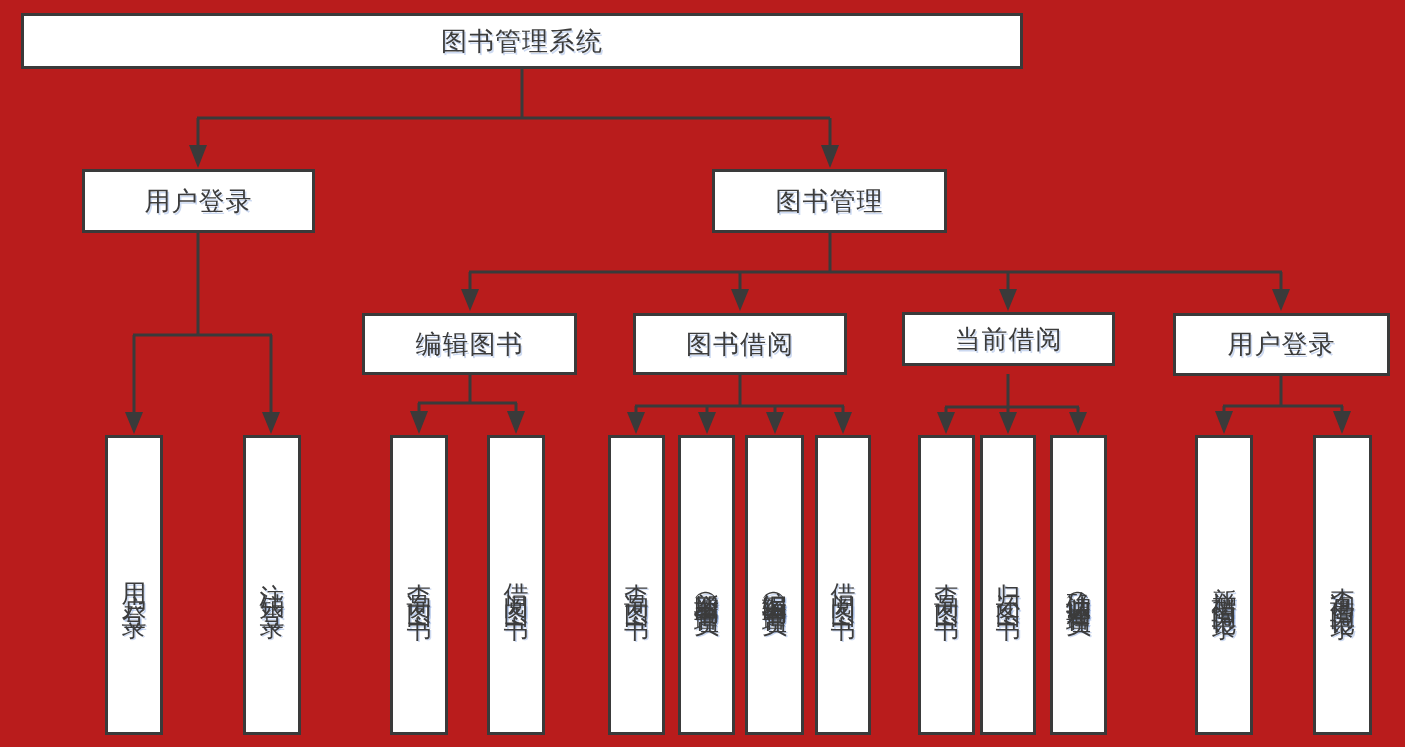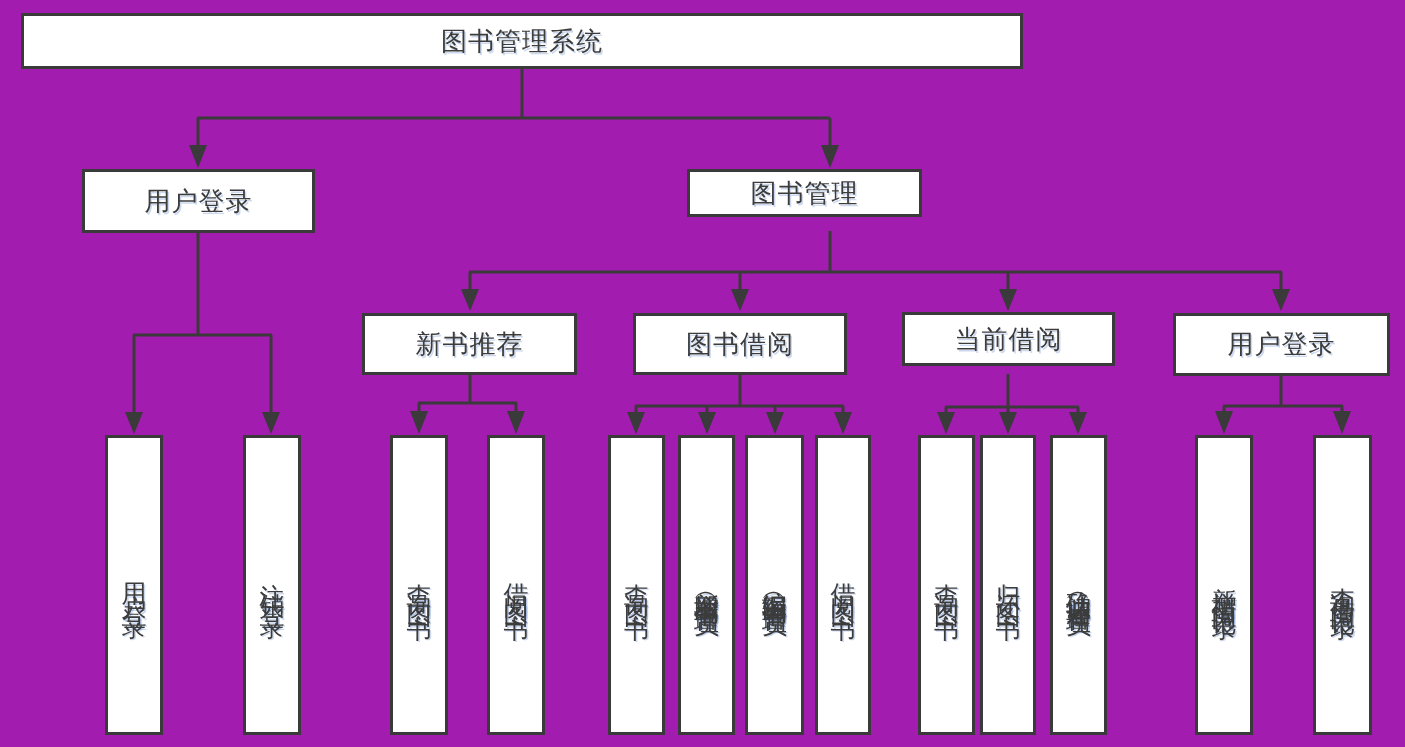--- a/index.html
+++ b/index.html
@@ -1,17 +1,17 @@
 <!DOCTYPE html>
 <html><head>
 <meta charset="utf-8">
 <style>
   html,body { margin:0; padding:0; background:#ffffff; }
   .stage {
-    position:relative; width:1405px; height:747px; background:#a21caf;
+    position:relative; width:1405px; height:747px; background:#b91c1c;
     font-family:"DejaVu Sans","Liberation Sans",sans-serif; overflow:hidden;
   }
   .connectors { position:absolute; left:0; top:0; z-index:0; }
   .node {
     position:absolute; box-sizing:border-box; background:#ffffff;
     border:3px solid #3a3a3a; color:#3c3c3c; z-index:1;
     display:flex; align-items:center; justify-content:center;
   }
   .hnode span {
     font-size:26px; letter-spacing:1px; white-space:nowrap;
@@ -75,26 +75,26 @@
     </g>
   </svg>
 
   <div class="node hnode" style="left:21px; top:13px; width:1002px; height:56px;">
     <span>图书管理系统</span>
   </div>
 
   <div class="node hnode" style="left:82px; top:169px; width:233px; height:64px;">
     <span>用户登录</span>
   </div>
-  <div class="node hnode" style="left:687px; top:169px; width:235px; height:48px;">
+  <div class="node hnode" style="left:712px; top:169px; width:235px; height:64px;">
     <span>图书管理</span>
   </div>
 
   <div class="node hnode" style="left:362px; top:313px; width:215px; height:62px;">
-    <span>新书推荐</span>
+    <span>编辑图书</span>
   </div>
   <div class="node hnode" style="left:633px; top:313px; width:214px; height:62px;">
     <span>图书借阅</span>
   </div>
   <div class="node hnode" style="left:902px; top:312px; width:213px; height:54px;">
     <span>当前借阅</span>
   </div>
   <div class="node hnode" style="left:1173px; top:313px; width:217px; height:63px;">
     <span>用户登录</span>
   </div>

